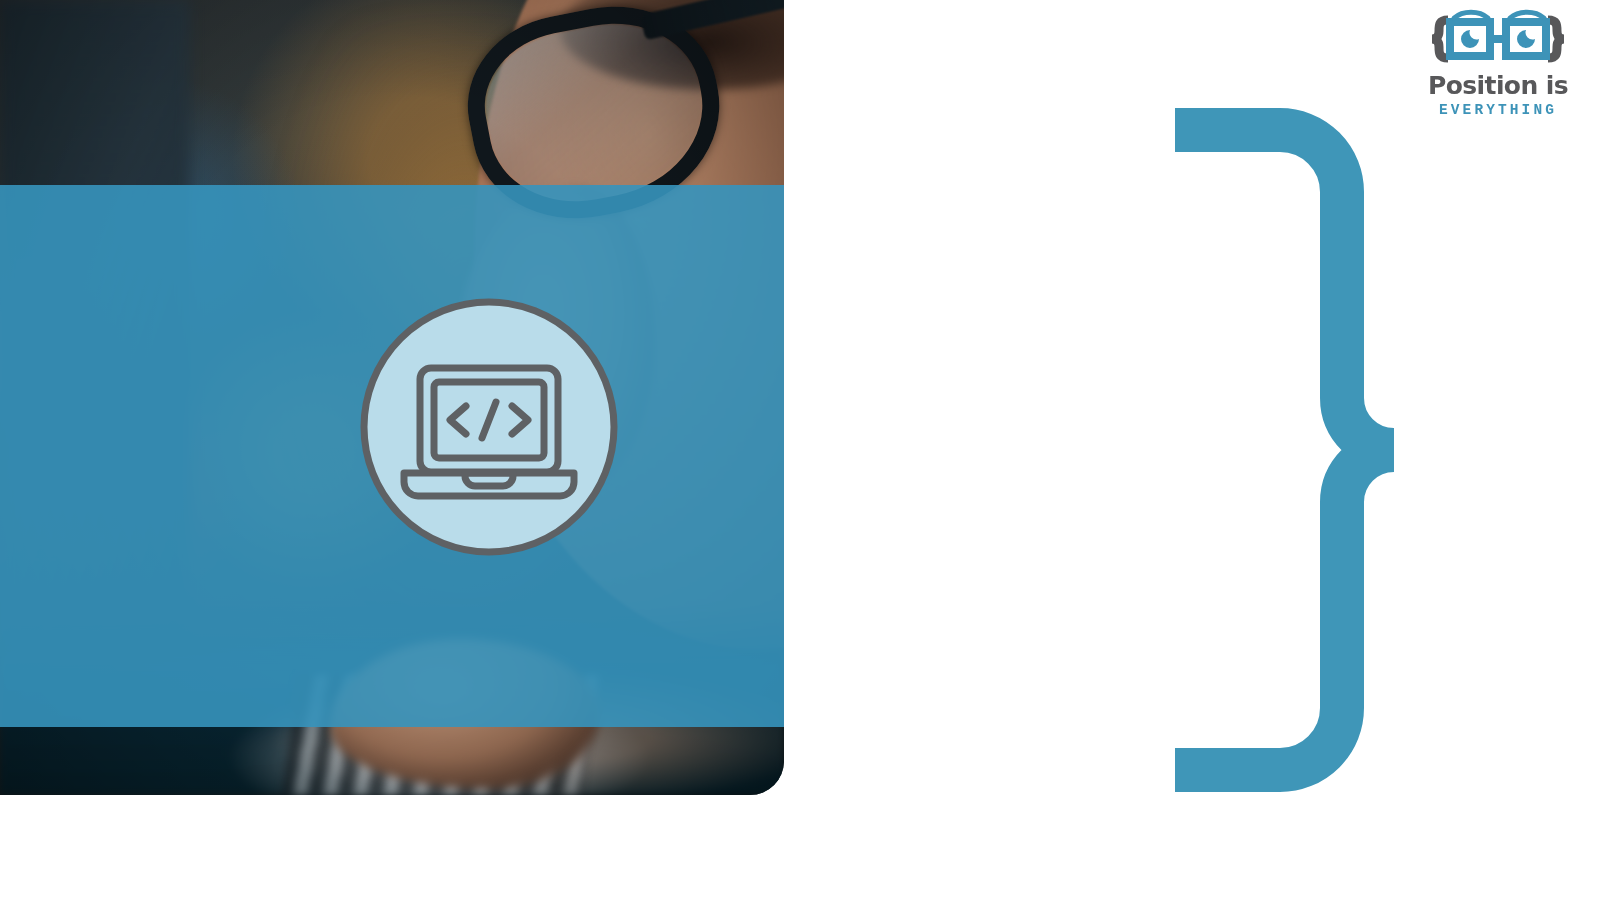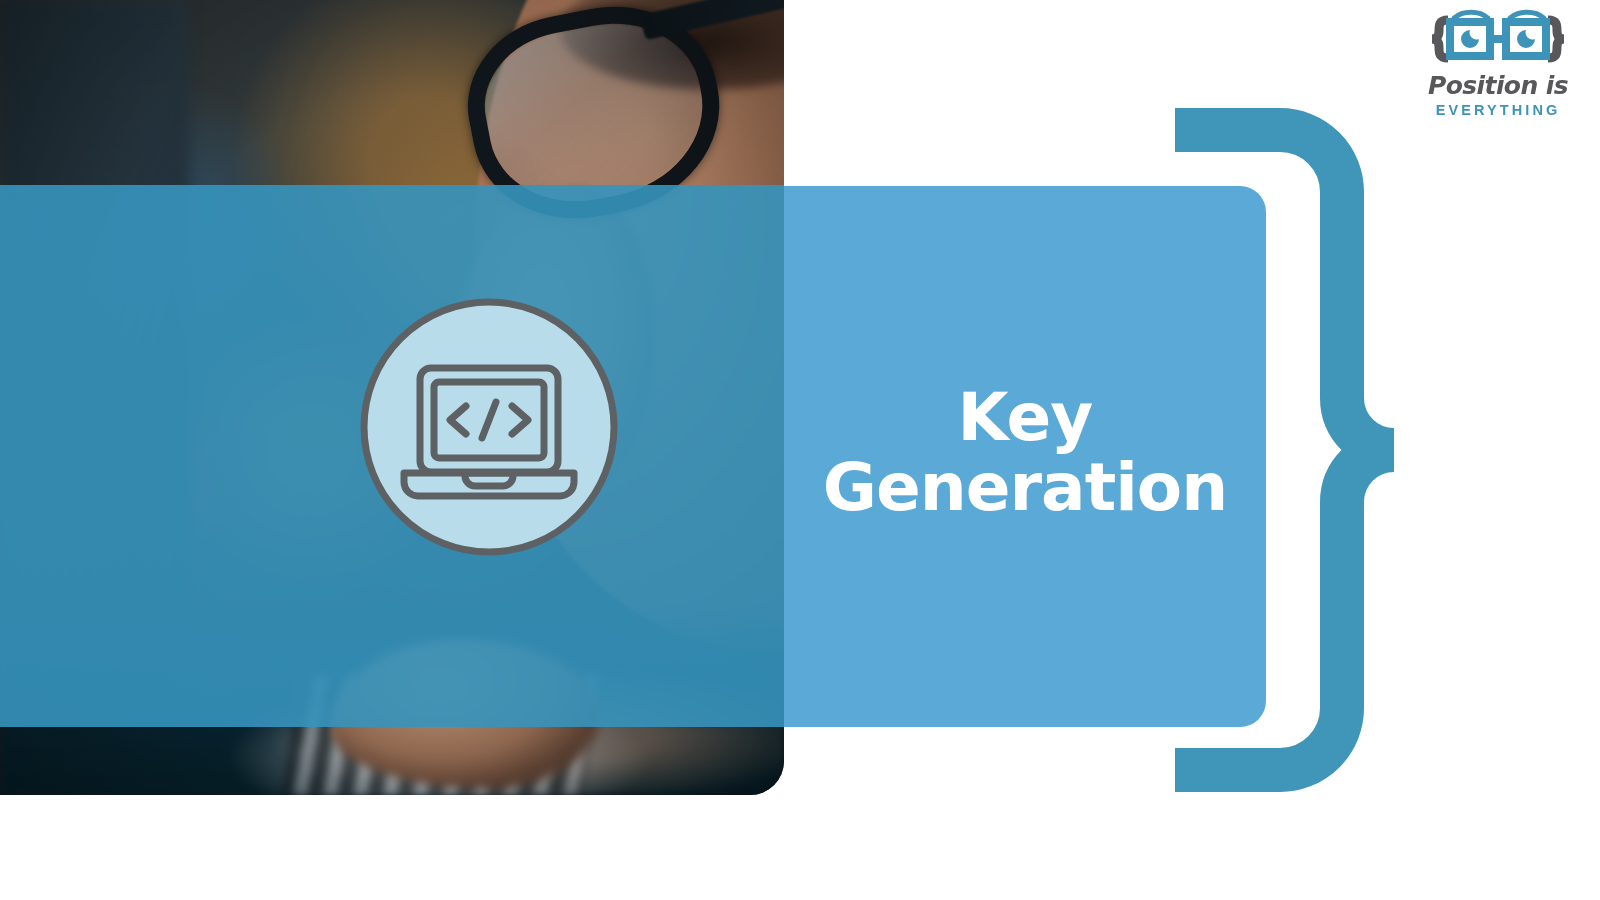--- a/index.html
+++ b/index.html
@@ -175,25 +175,24 @@
   .logo-glyph { display:block; width:168px; height:62px; }
   .logo-word {
     text-align:center;
     font-family:"DejaVu Sans", sans-serif;
     font-weight:700;
     font-size:25px;
     color:#58585A;
     line-height:1;
     margin-top:3px;
     letter-spacing:-0.6px;
-    font-style:italic;
   }
   .logo-sub {
     text-align:center;
-    font-family:Liberation Sans, sans-serif;
+    font-family:Liberation Mono, monospace;
     font-weight:700;
     font-size:14.5px;
     color:#3D93B8;
     letter-spacing:3.1px;
     margin-top:4px;
   }
 
   
   .footer {
     position:absolute;
@@ -240,24 +239,20 @@
       <polyline points="108,110 92,124 108,138" fill="none" stroke="#5E6164" stroke-width="7" stroke-linecap="round" stroke-linejoin="round"></polyline>
       <line x1="138" y1="106" x2="124" y2="142" stroke="#5E6164" stroke-width="7" stroke-linecap="round"></line>
       <polyline points="154,110 170,124 154,138" fill="none" stroke="#5E6164" stroke-width="7" stroke-linecap="round" stroke-linejoin="round"></polyline>
 
       <path d="M46 177 H216 a0 0 0 0 1 0 0 v9 a14 14 0 0 1 -14 14 H60 a14 14 0 0 1 -14 -14 z" fill="none" stroke="#5E6164" stroke-width="7" stroke-linejoin="round"></path>
 
       <path d="M107 177 h48 a0 0 0 0 1 0 0 v3 a10 10 0 0 1 -10 10 h-28 a10 10 0 0 1 -10 -10 z" fill="none" stroke="#5E6164" stroke-width="7" stroke-linejoin="round"></path>
     </svg>
   </div>
 
-  <div class="title-panel">
-    <div class="title-text">Key
-Generation</div>
-  </div>
 
   <div class="brace">
     <svg viewBox="0 0 250 684" width="250" height="684" aria-hidden="true">
       <path d="M15 22
                H120
                a62 62 0 0 1 62 62
                V290
                a52 52 0 0 0 52 52
                a52 52 0 0 0 -52 52
                V600

